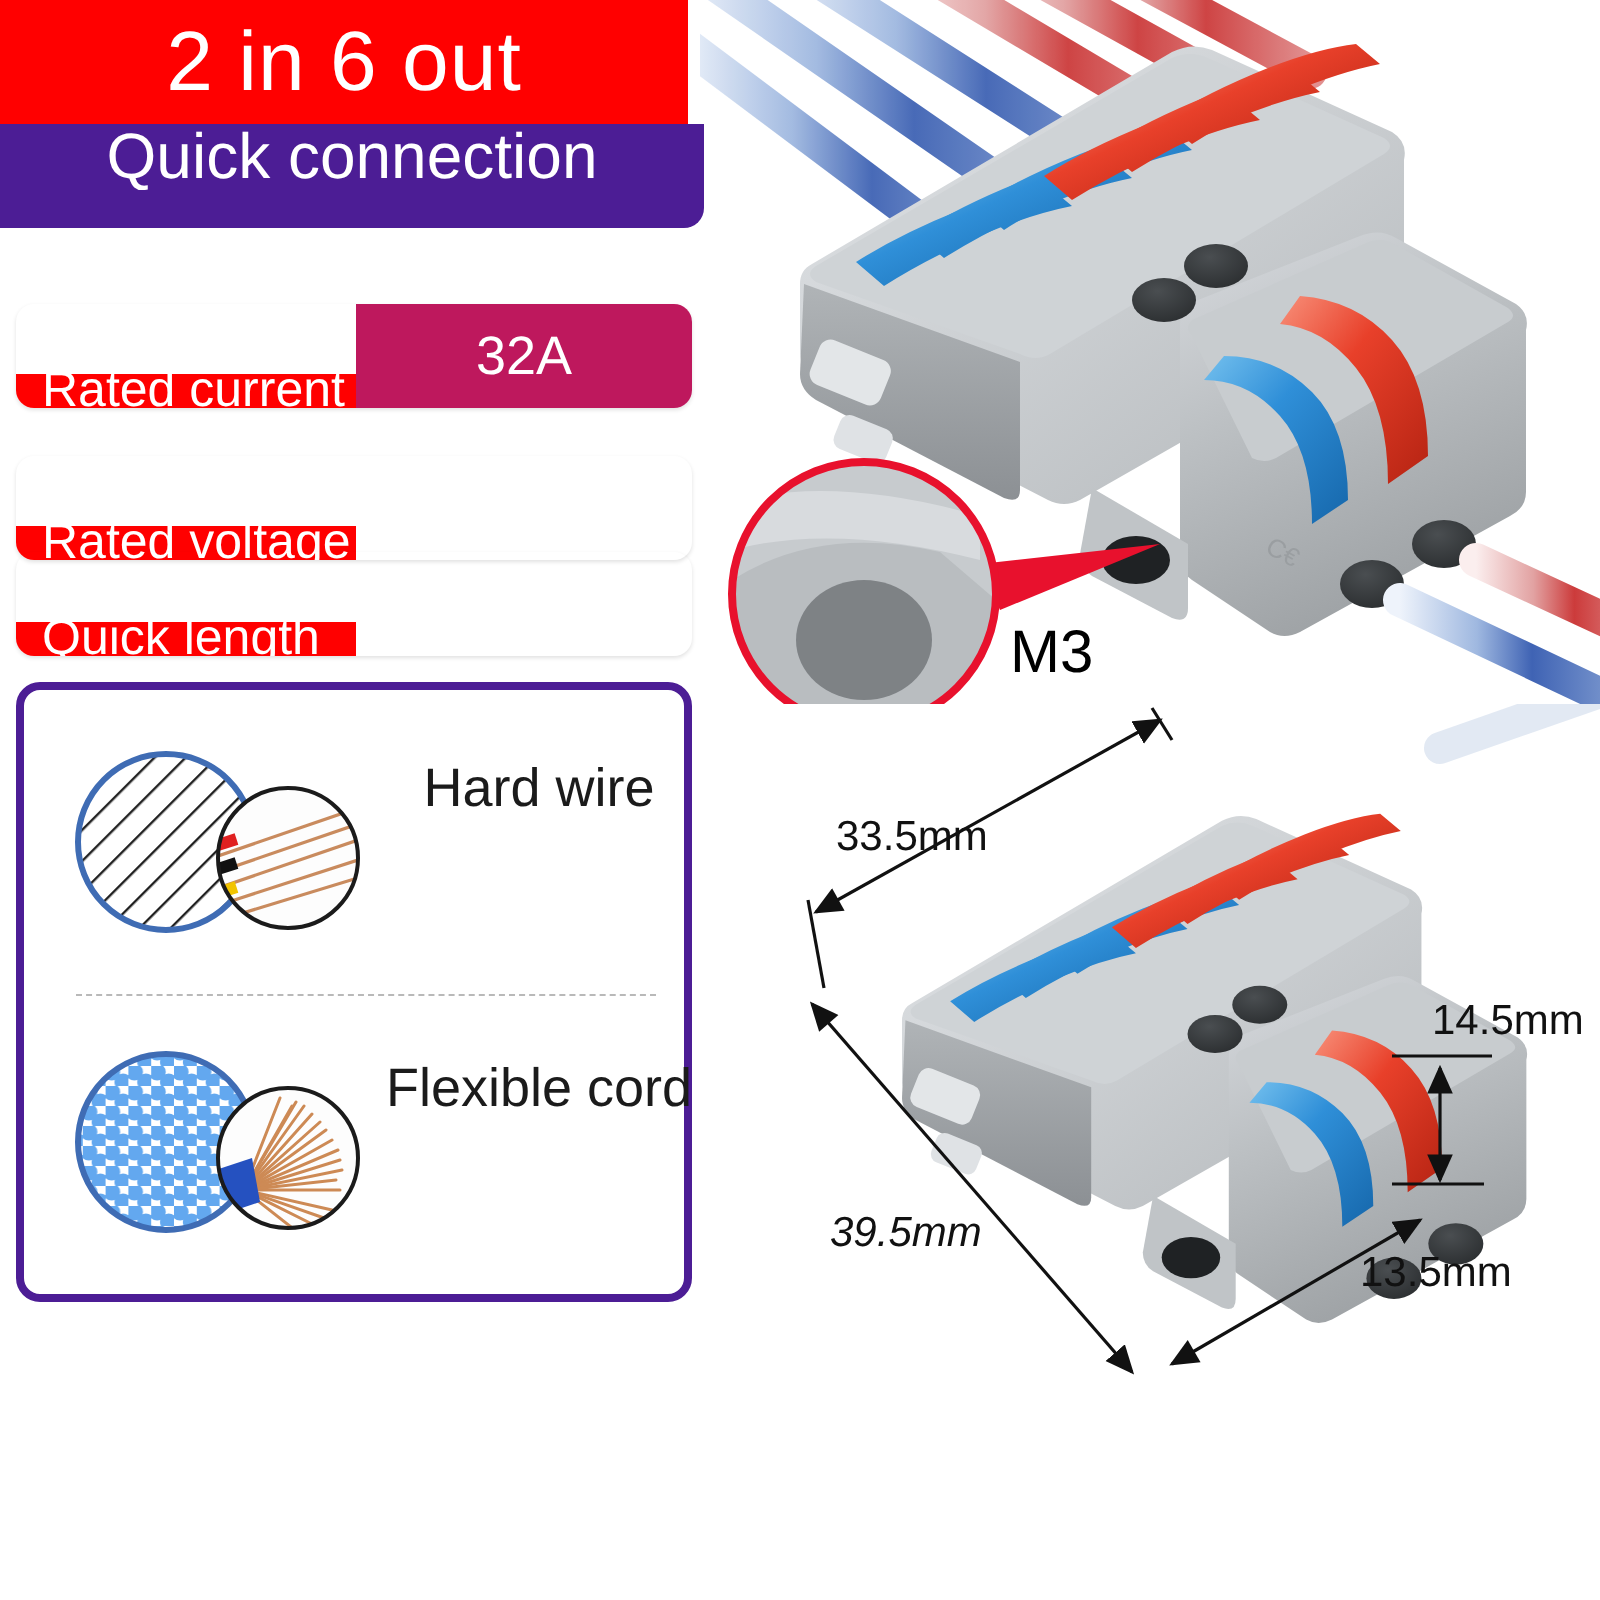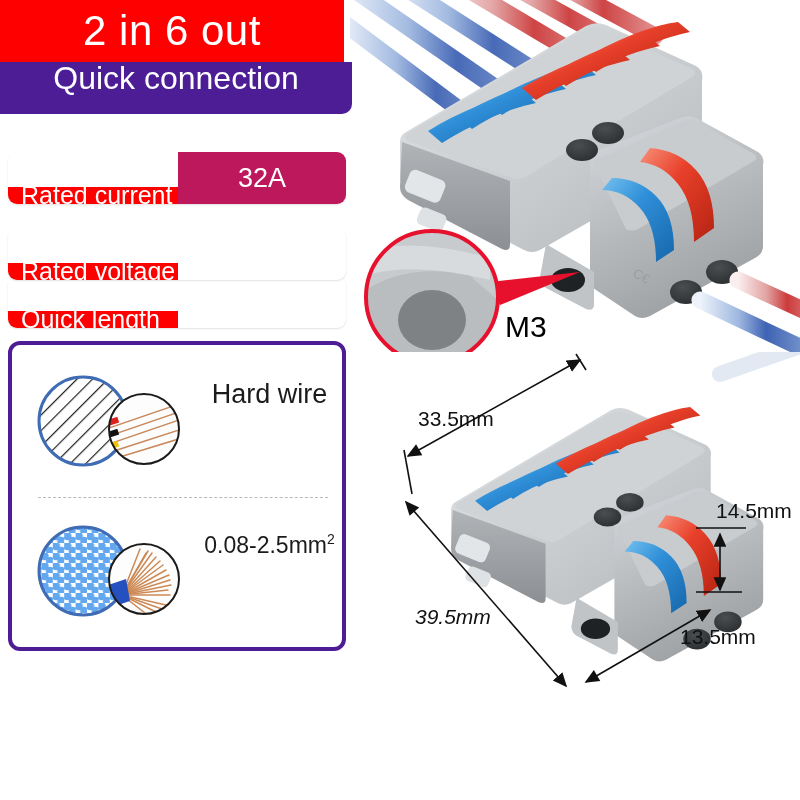--- a/index.html
+++ b/index.html
@@ -372,18 +372,18 @@
               <path d="M92 82 L140 67"></path>
               <path d="M92 82 L138 77"></path>
             <path d="M92 82 L132 96"></path>
               <path d="M92 82 L120 104"></path>
           </g>
           <path d="M78 72 L96 66 L100 88 L82 94 Z" fill="#2551c0"></path>
         </g>
         <circle cx="114" cy="66" r="35" fill="none" stroke="#1b1b1b" stroke-width="2"></circle>
       </svg>
       <div class="wire-text">
-        <div class="t2"><span>0.08-2.5mm</span><sup>2</sup></div>
+        <div class="t1">Flexible cord</div>
       </div>
     </div>
   </div>
 
 </div>
 
 </body></html>

